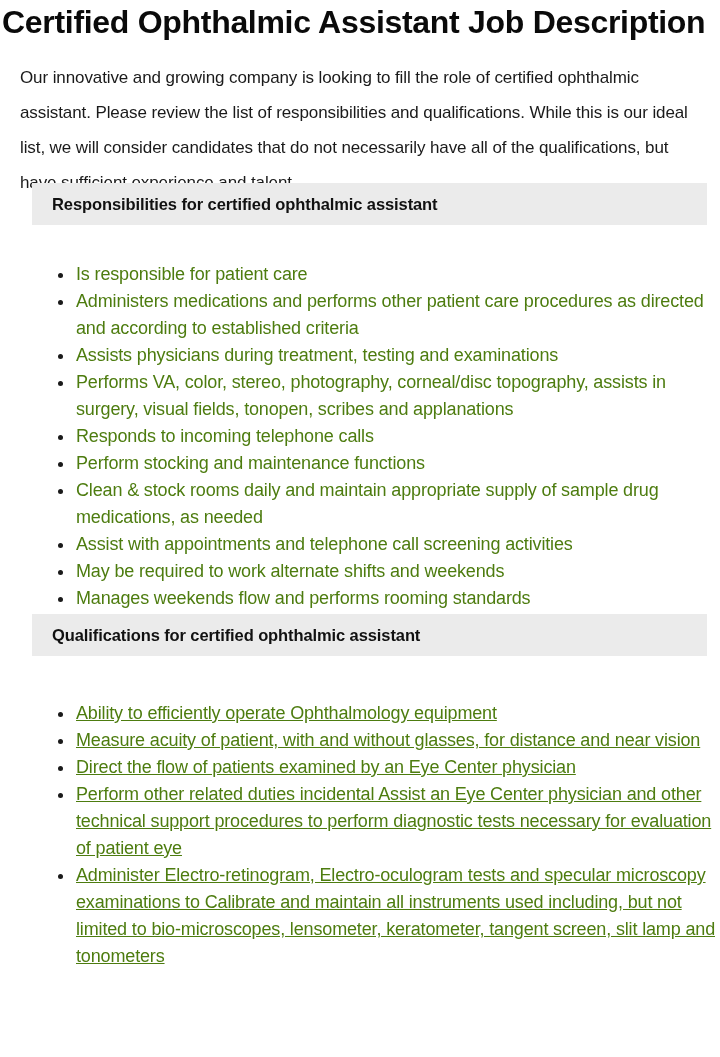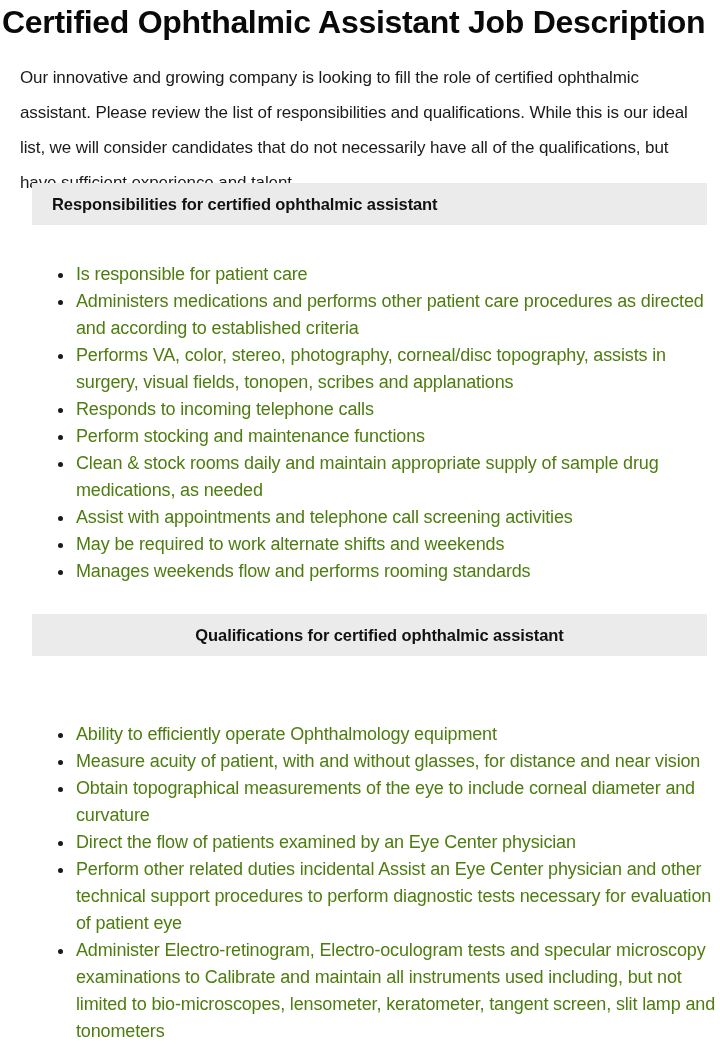--- a/index.html
+++ b/index.html
@@ -49,31 +49,31 @@
 
 <h1 class="page-title">Certified Ophthalmic Assistant Job Description</h1>
 
 <p class="intro">Our innovative and growing company is looking to fill the role of certified ophthalmic assistant. Please review the list of responsibilities and qualifications. While this is our ideal list, we will consider candidates that do not necessarily have all of the qualifications, but have sufficient experience and talent.</p>
 
 <div class="section-header" style="top:183px;">Responsibilities for certified ophthalmic assistant</div>
 
 <ul class="list" style="top:245px;">
   <li>Is responsible for patient care</li>
   <li>Administers medications and performs other patient care procedures as directed and according to established criteria</li>
+  <li>Assists physicians during treatment, testing and examinations</li>
   <li>Performs VA, color, stereo, photography, corneal/disc topography, assists in surgery, visual fields, tonopen, scribes and applanations</li>
   <li>Responds to incoming telephone calls</li>
   <li>Perform stocking and maintenance functions</li>
   <li>Clean &amp; stock rooms daily and maintain appropriate supply of sample drug medications, as needed</li>
   <li>Assist with appointments and telephone call screening activities</li>
   <li>May be required to work alternate shifts and weekends</li>
   <li>Manages weekends flow and performs rooming standards</li>
 </ul>
 
-<div class="section-header" style="top:614px;text-align:center;">Qualifications for certified ophthalmic assistant</div>
+<div class="section-header" style="top:614px;">Qualifications for certified ophthalmic assistant</div>
 
-<ul class="list" style="top:705px;">
+<ul class="list" style="top:684px;text-decoration:underline;">
   <li>Ability to efficiently operate Ophthalmology equipment</li>
   <li>Measure acuity of patient, with and without glasses, for distance and near vision</li>
-  <li>Obtain topographical measurements of the eye to include corneal diameter and curvature</li>
   <li>Direct the flow of patients examined by an Eye Center physician</li>
   <li>Perform other related duties incidental Assist an Eye Center physician and other technical support procedures to perform diagnostic tests necessary for evaluation of patient eye</li>
   <li>Administer Electro-retinogram, Electro-oculogram tests and specular microscopy examinations to Calibrate and maintain all instruments used including, but not limited to bio-microscopes, lensometer, keratometer, tangent screen, slit lamp and tonometers</li>
 </ul>
 
 </body></html>

